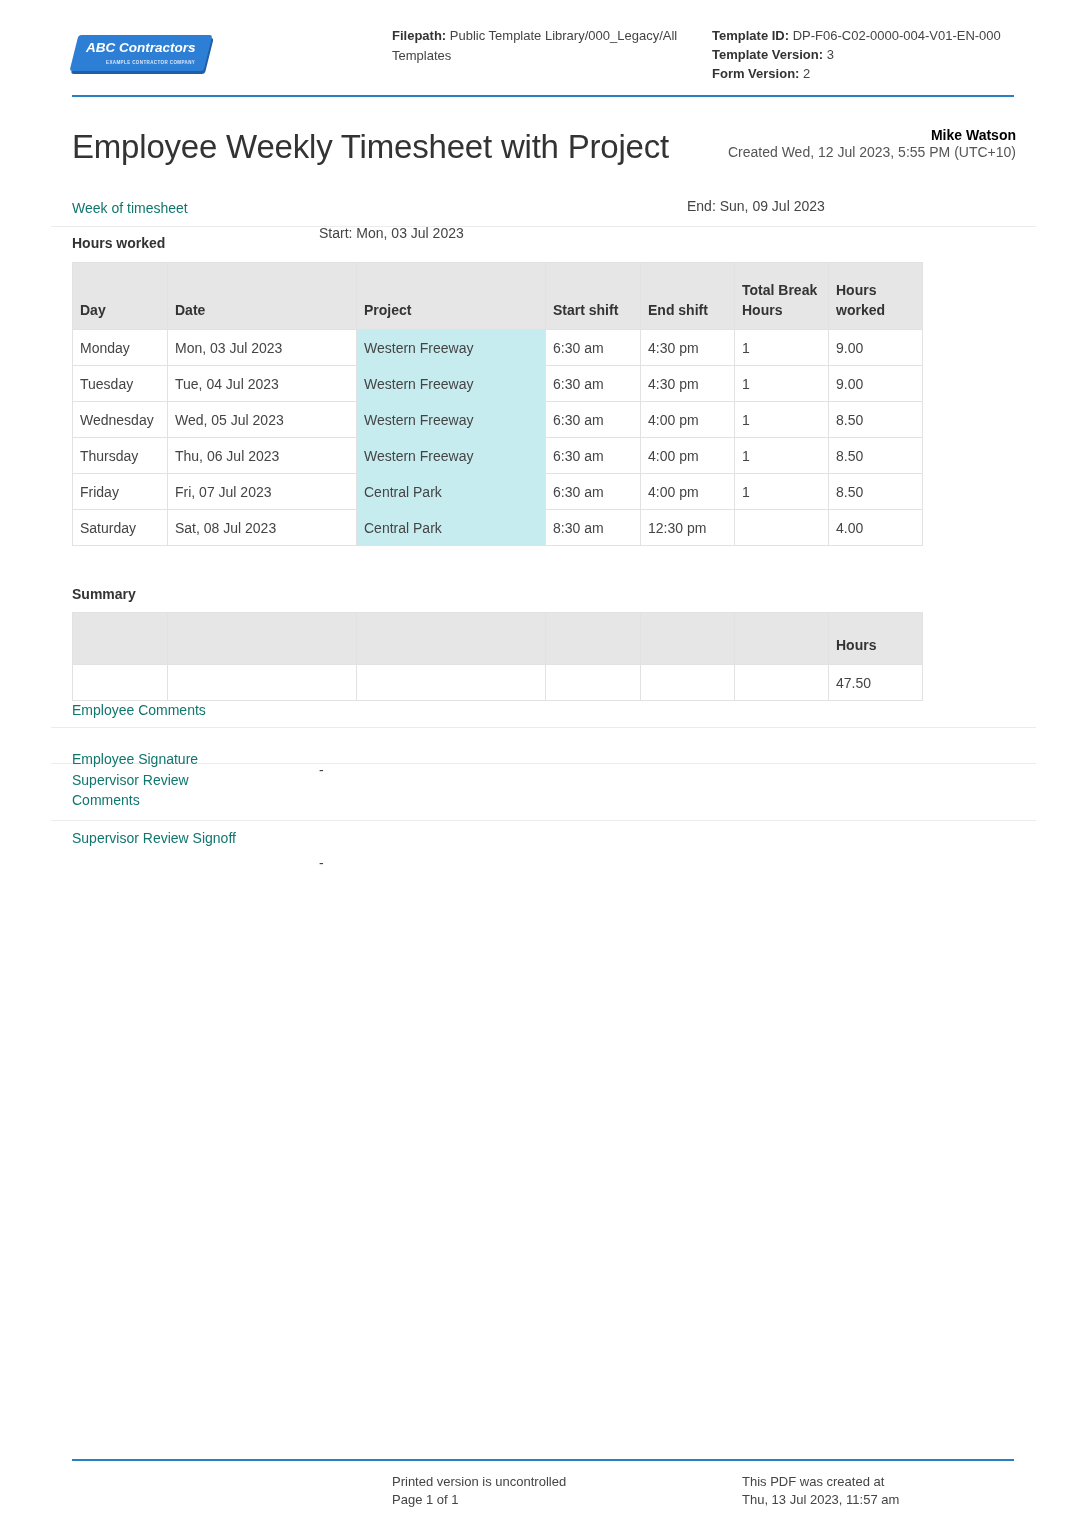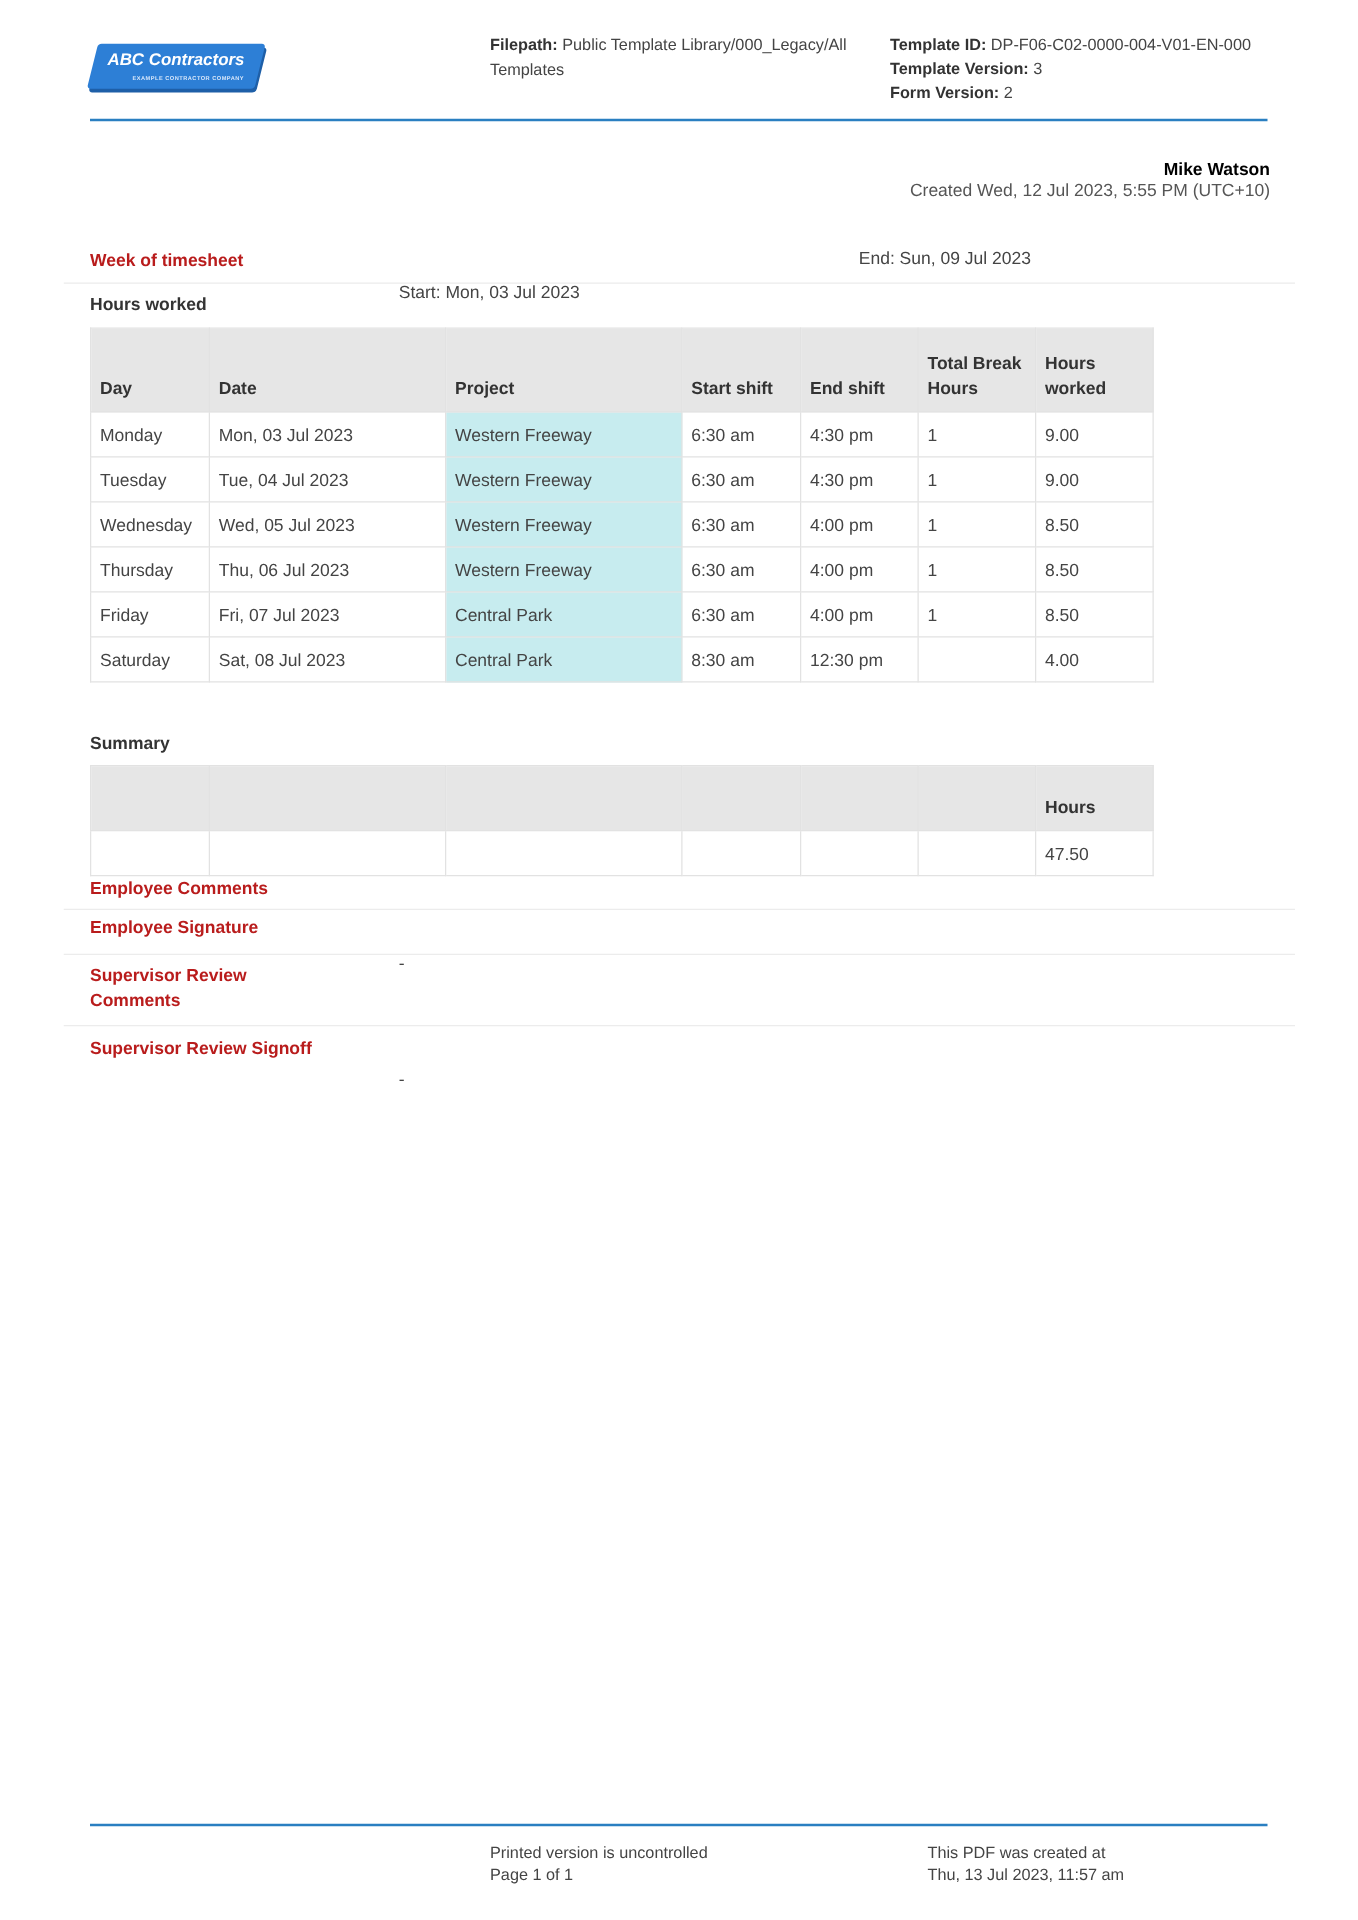--- a/index.html
+++ b/index.html
@@ -19,21 +19,21 @@
     .meta-right { left: 640px; top: 2px; width: 310px; line-height: 19px; }
 
     
     .title-row { position: absolute; left: 72px; top: 124px; width: 944px; height: 50px; }
     .page-title { position: absolute; left: 0; top: 4px; font-size: 33px; font-weight: normal; color: #333; white-space: nowrap; letter-spacing: -0.2px; }
     .author { position: absolute; right: 0; top: 3px; font-size: 14px; font-weight: bold; color: #000000; text-align: right; }
     .created { position: absolute; right: 0; top: 20px; font-size: 14px; color: #555; text-align: right; white-space: nowrap; }
 
     
     .field-row { position: absolute; left: 51px; width: 985px; border-bottom: 1px solid #ececec; font-size: 14px; }
-    .field-label { position: absolute; left: 21px; font-weight: bold; color: #b91c1c; line-height: 20px; }
+    .field-label { position: absolute; left: 21px; font-weight: normal; color: #0f766e; line-height: 20px; }
     .field-value { position: absolute; left: 268px; color: #444; margin-top: 27px; }
     .field-value2 { position: absolute; left: 636px; color: #444; }
 
     .section-label { position: absolute; left: 72px; font-size: 14px; font-weight: bold; color: #333; }
 
     
     table.grid { position: absolute; left: 72px; border-collapse: collapse; font-size: 14px; color: #444; table-layout: fixed; }
     table.grid th, table.grid td { border: 1px solid #e2e2e2; padding: 0 7px; text-align: left; vertical-align: middle; }
     table.grid th { background: #e6e6e6; font-weight: bold; color: #333; vertical-align: bottom; padding-bottom: 9px; line-height: 20px; }
     table.grid td { height: 36px; background: #fff; }
@@ -69,20 +69,21 @@
       <span>3</span>
     </div>
     <div>
       <b>Form Version:</b>
       <span>2</span>
     </div>
   </div>
 </div>
 
 <div class="title-row">
+  <h1 class="page-title">Employee Weekly Timesheet with Project</h1>
   <div class="author">Mike Watson</div>
   <div class="created">Created Wed, 12 Jul 2023, 5:55 PM (UTC+10)</div>
 </div>
 
 <div class="field-row" style="top:187px;height:40px;">
   <span class="field-label" style="top:11px;">Week of timesheet</span>
   <span class="field-value" style="top:11px;">Start: Mon, 03 Jul 2023</span>
   <span class="field-value2" style="top:11px;">End: Sun, 09 Jul 2023</span>
 </div>
 
@@ -202,21 +203,21 @@
     </tr>
   </tbody>
 </table>
 
 <div class="field-row" style="top:692px;height:36px;">
   <span class="field-label" style="top:8px;">Employee Comments</span>
   <span class="field-value" style="top:8px;"></span>
 </div>
 
 <div class="field-row" style="top:728px;height:36px;">
-  <span class="field-label" style="top:3px;">Employee Signature</span>
+  <span class="field-label" style="top:21px;">Employee Signature</span>
   <span class="field-value" style="top:7px;">-</span>
 </div>
 
 <div class="field-row" style="top:764px;height:57px;">
   <span class="field-label" style="top:6px;width:160px;">Supervisor Review Comments</span>
   <span class="field-value" style="top:6px;"></span>
 </div>
 
 <div class="field-row" style="top:821px;height:36px;border-bottom:none;">
   <span class="field-label" style="top:7px;">Supervisor Review Signoff</span>

